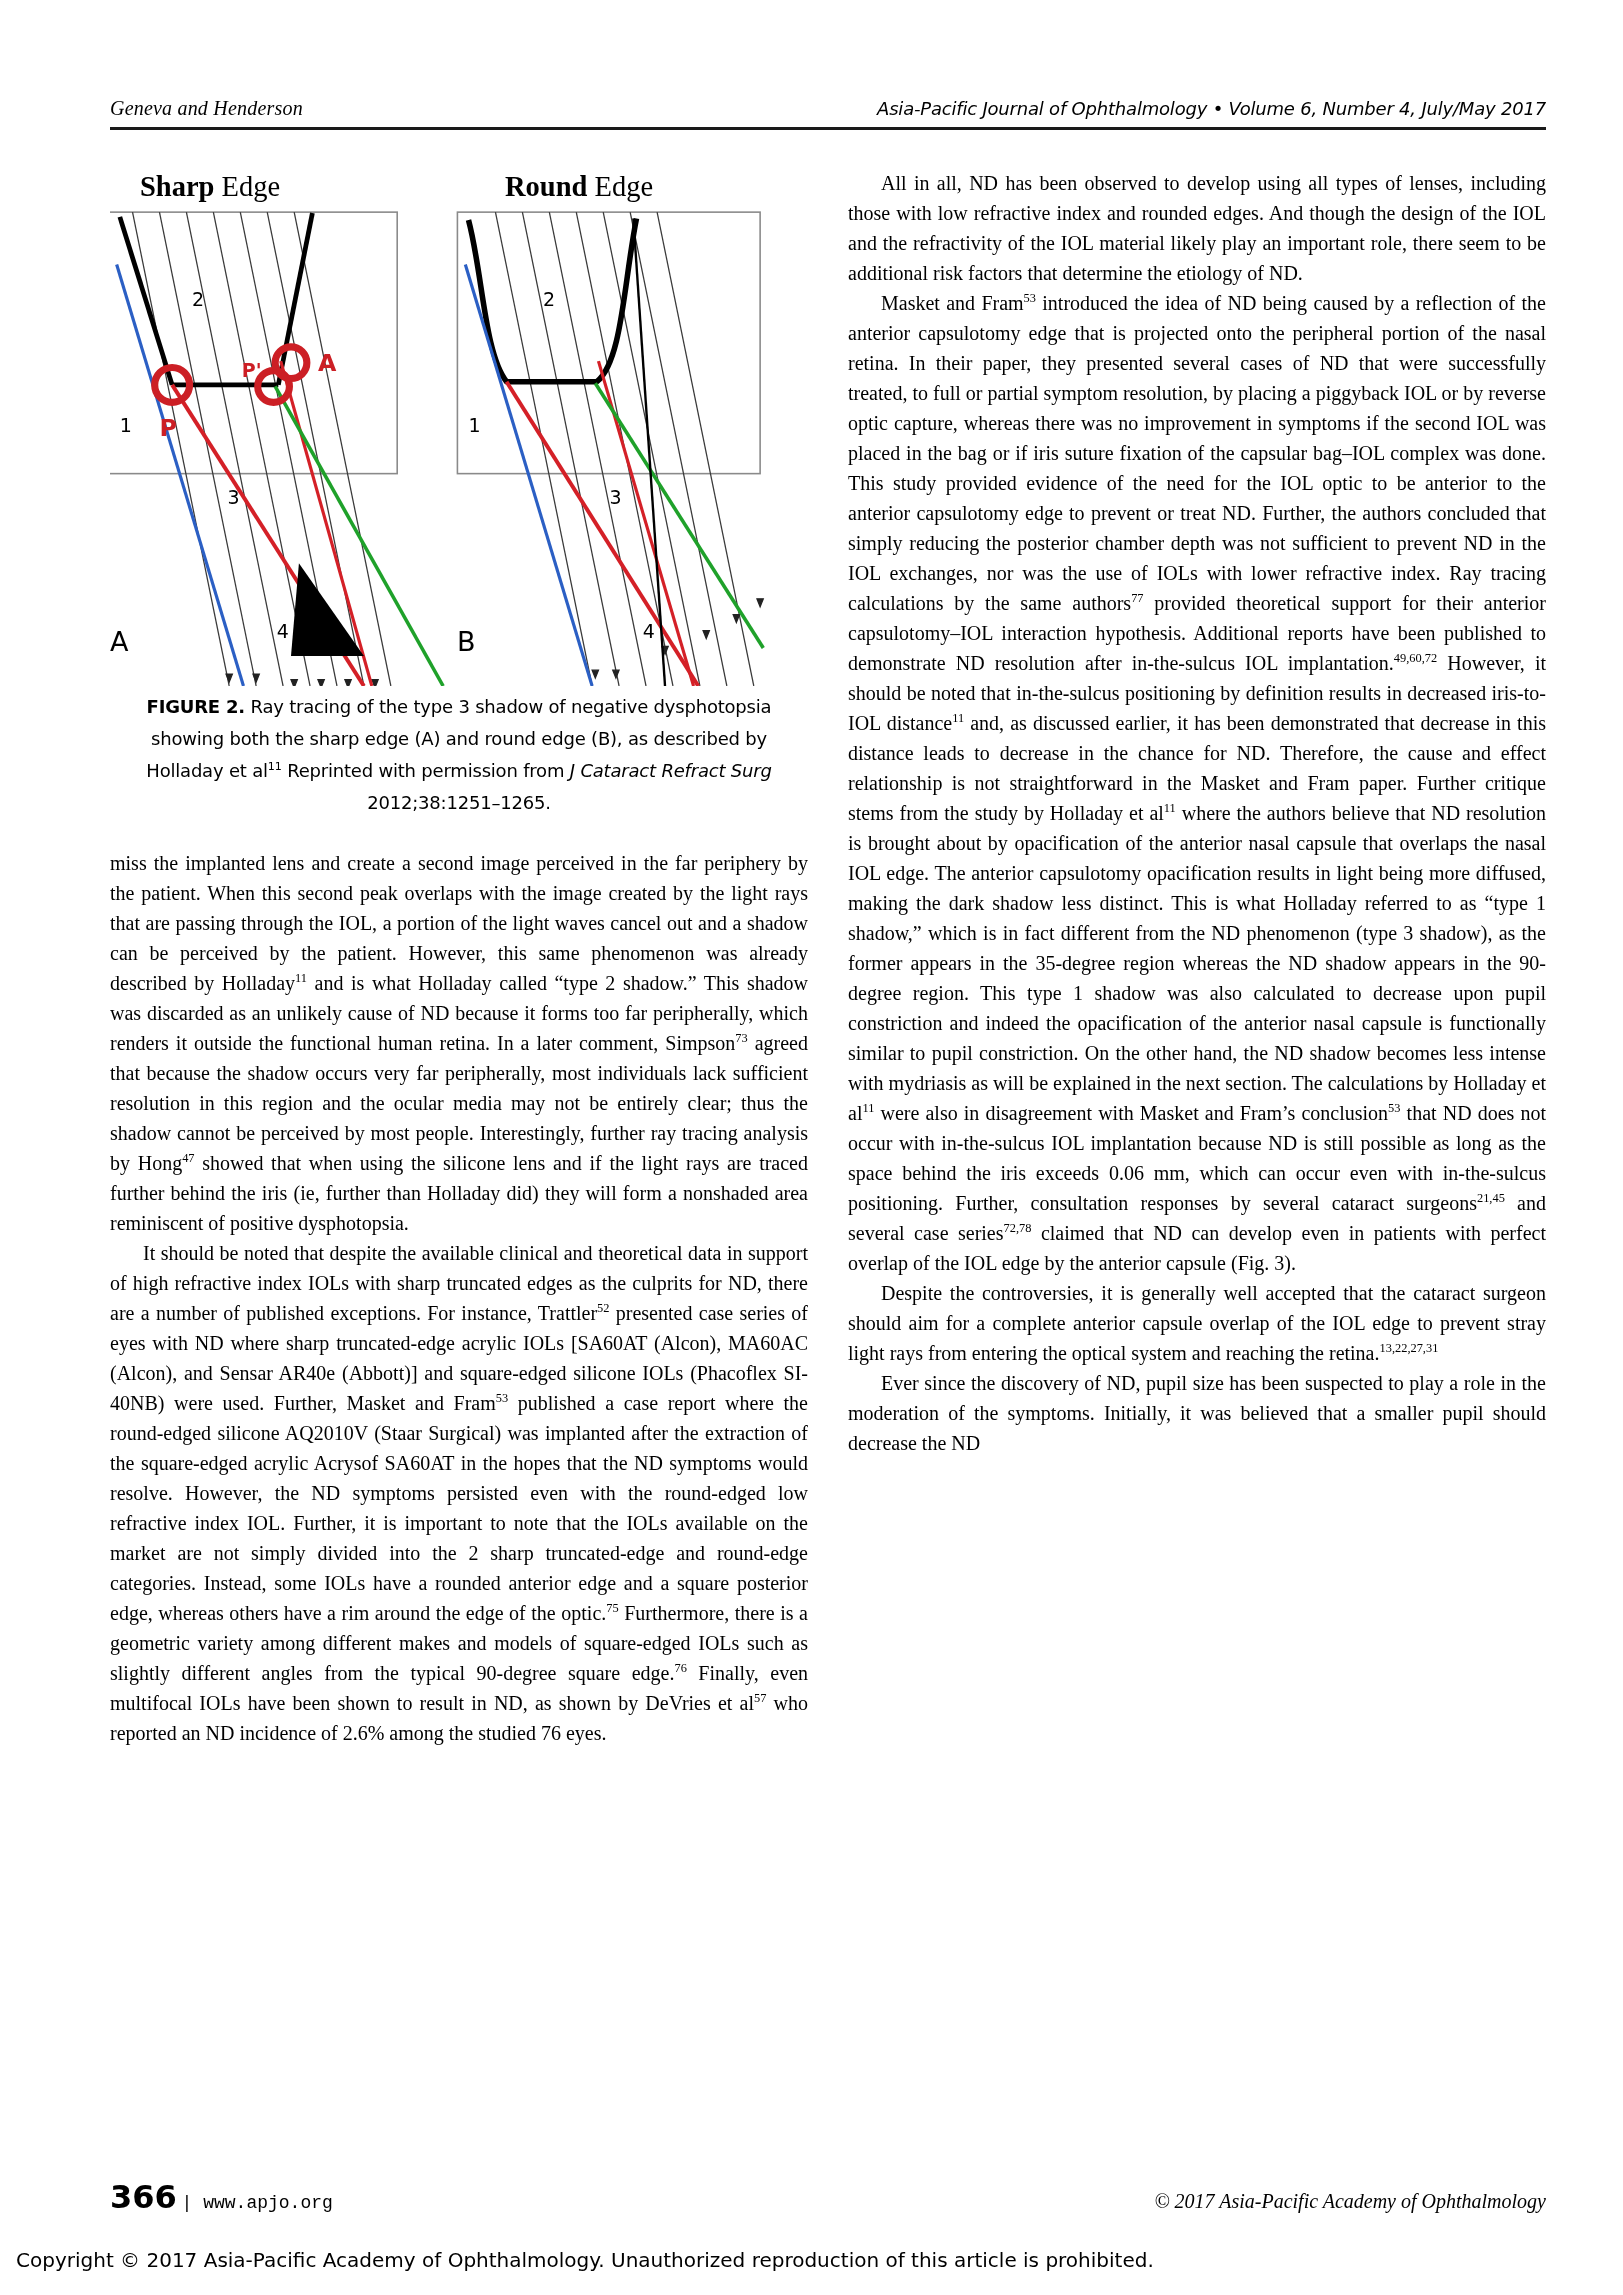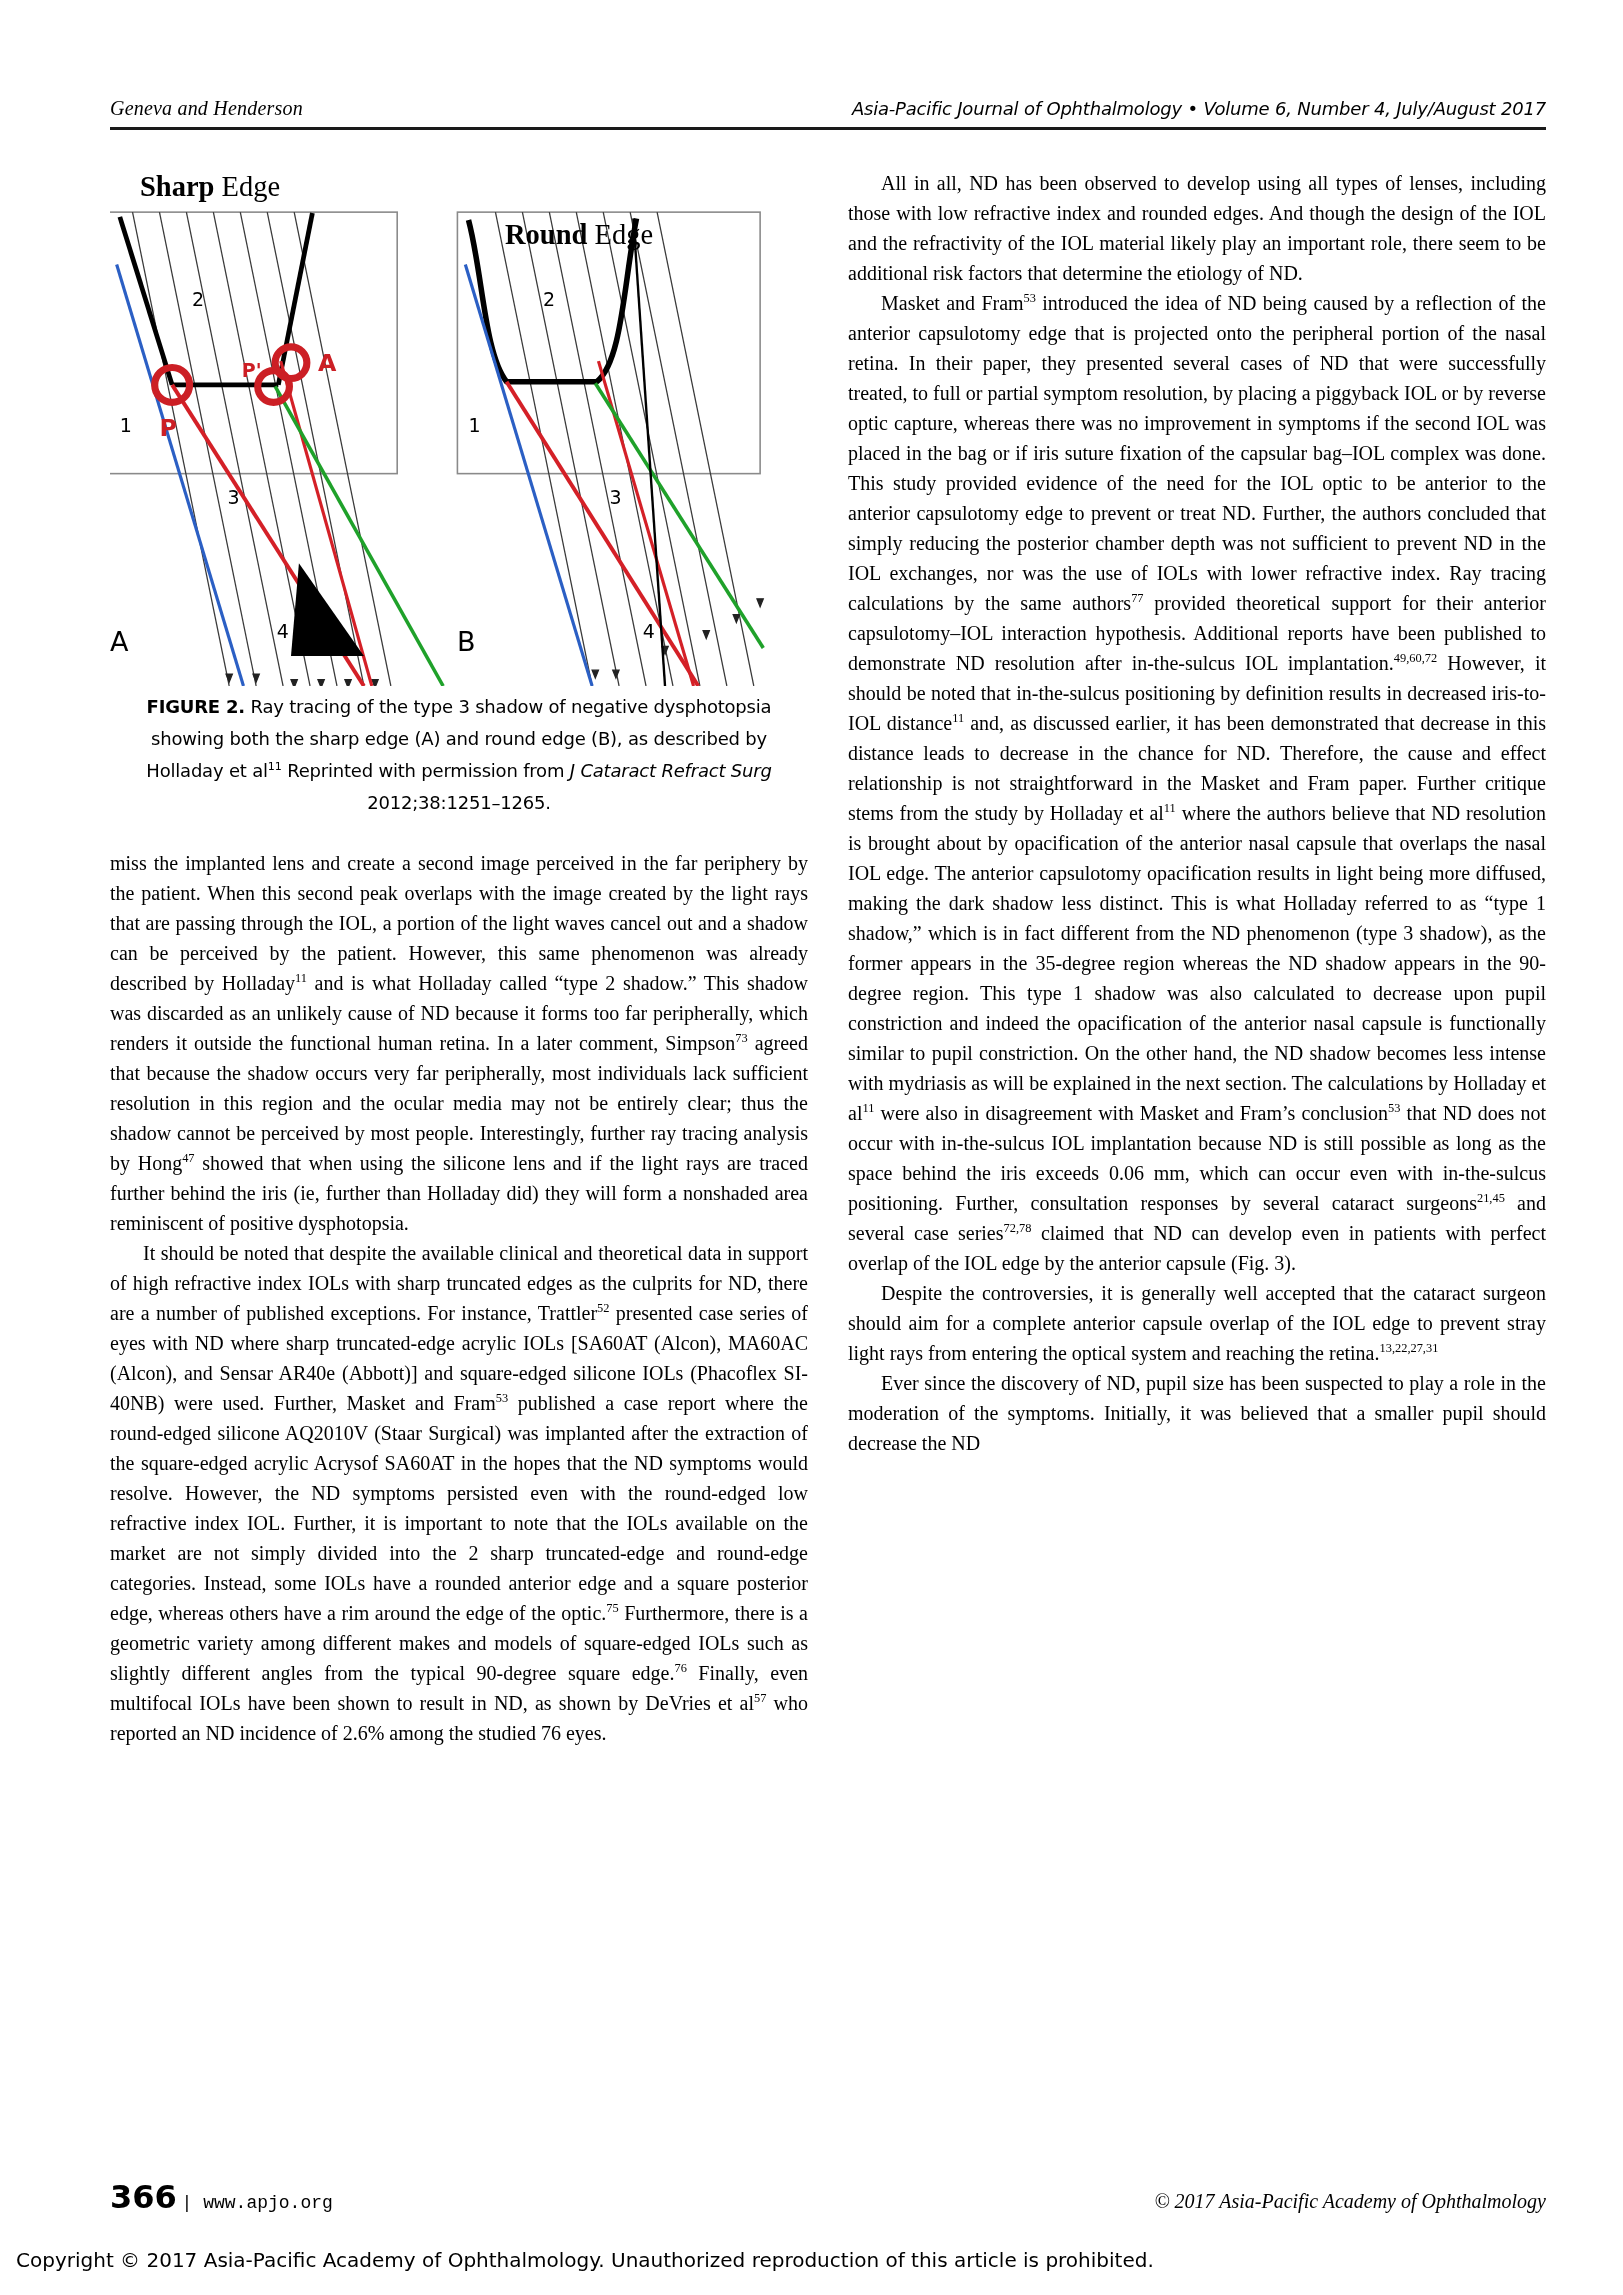--- a/index.html
+++ b/index.html
@@ -165,34 +165,34 @@
     font-size: 20px;
   }
 </style>
 </head>
 <body>
 
 <div class="page">
 
   <div class="runhead">
     <span class="runhead-left">Geneva and Henderson</span>
-    <span class="runhead-right">Asia-Pacific Journal of Ophthalmology • Volume 6, Number 4, July/August 2017</span>
+    <span class="runhead-right">Asia-Pacific Journal of Ophthalmology • Volume 6, Number 4, July/May 2017</span>
   </div>
   <div class="runhead-rule"></div>
 
   <div class="figure-wrap">
     <div class="fig-graphic">
 
       
       <div class="panel-title" style="left:30px; top:8px;">
         <span class="strong">Sharp</span><span> Edge</span>
       </div>
 
       
-      <div class="panel-title" style="left:395px; top:8px;margin-top:48px;">
+      <div class="panel-title" style="left:395px; top:8px;">
         <span class="strong">Round</span><span> Edge</span>
       </div>
 
       <svg width="698" height="523" viewBox="0 0 880 660">
         <defs>
           <clipPath id="clipA">
             <rect x="-40" y="0" width="920" height="660"></rect>
           </clipPath>
           <clipPath id="boxAclip">
             <rect x="-20" y="60" width="400" height="400"></rect>

